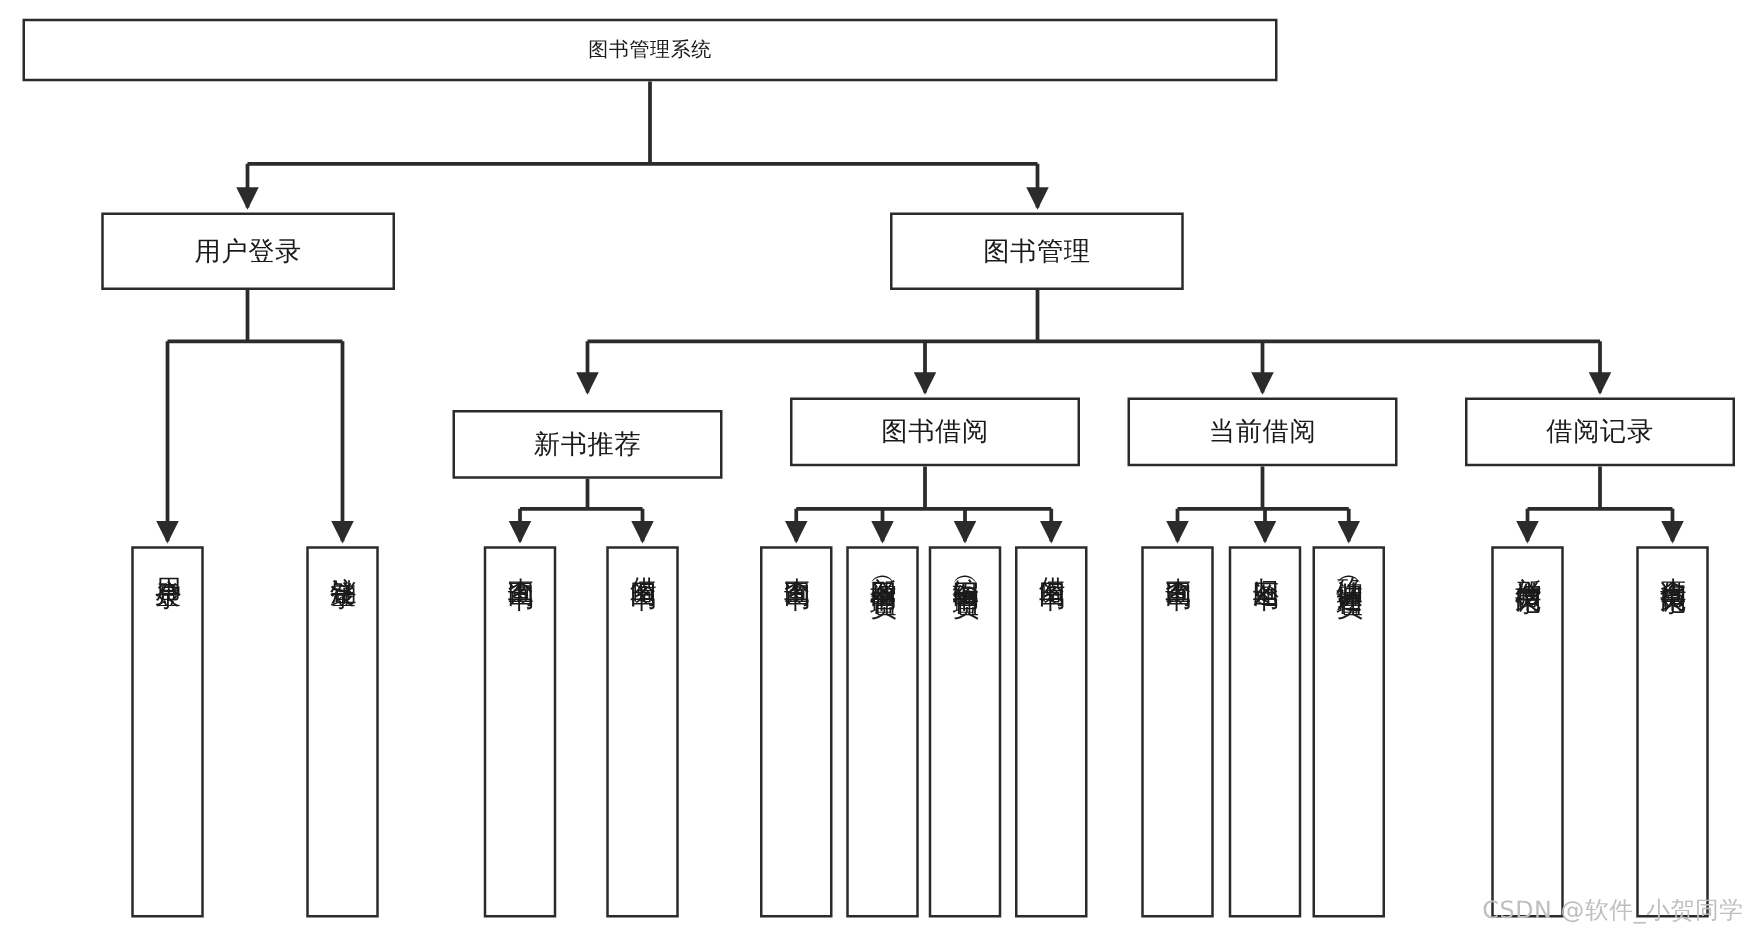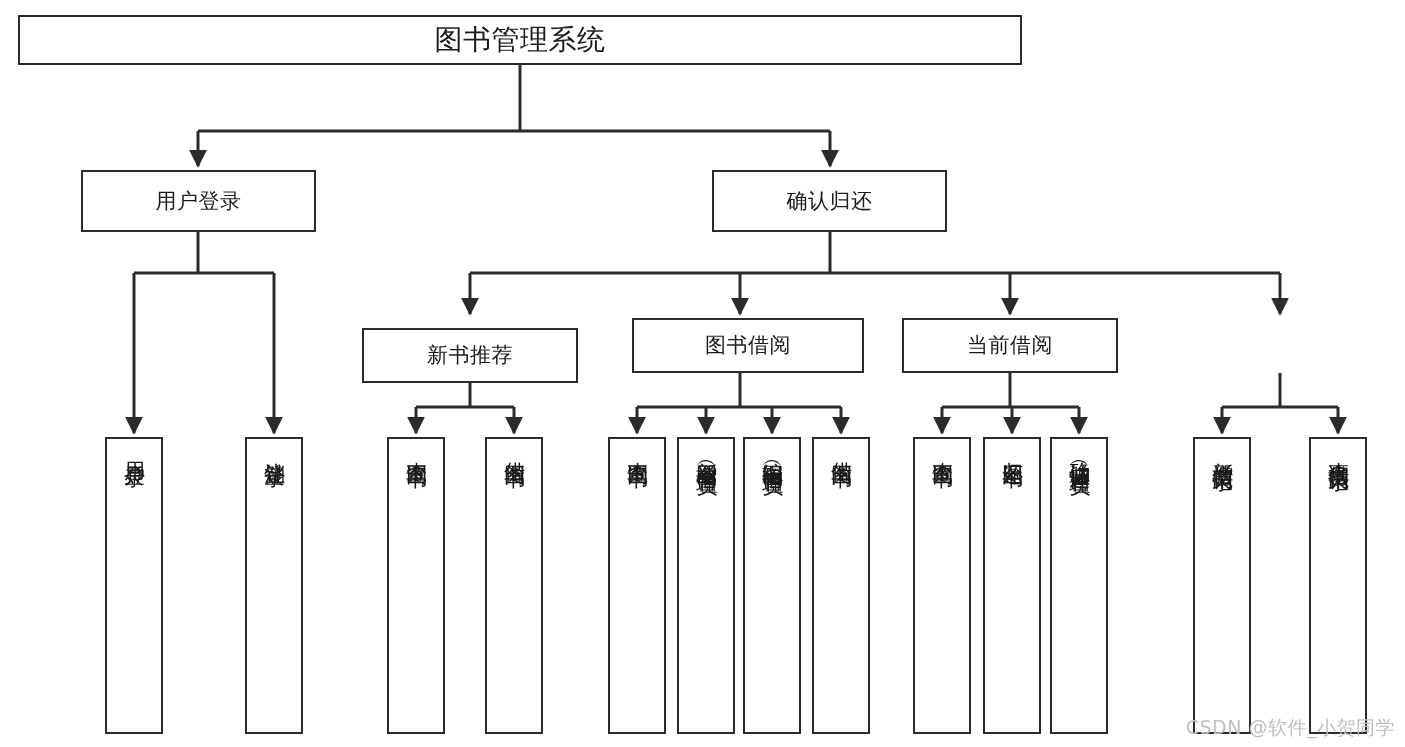--- a/index.html
+++ b/index.html
@@ -38,21 +38,21 @@
     display: block;
     text-align: center;
     line-height: 1.18;
     letter-spacing: 0.5px;
   }
   .node.horizontal .label {
     writing-mode: horizontal-tb;
     font-size: 21px;
   }
   .node.root .label {
-    font-size: 28px;
+    font-size: 16px;
   }
   .node.vertical {
     align-items: flex-start;
     justify-content: center;
     padding-top: 6px;
   }
   .node.vertical .label {
     writing-mode: vertical-rl;
     text-orientation: upright;
     font-size: 21px;
@@ -128,32 +128,35 @@
   </svg>
 
   <div class="node horizontal root" style="left:18px; top:15px; width:1004px; height:50px;">
     <span class="label">图书管理系统</span>
   </div>
 
   <div class="node horizontal" style="left:81px; top:170px; width:235px; height:62px;">
     <span class="label">用户登录</span>
   </div>
   <div class="node horizontal" style="left:712px; top:170px; width:235px; height:62px;">
-    <span class="label">确认归还</span>
+    <span class="label">图书管理</span>
   </div>
 
   <div class="node horizontal" style="left:362px; top:328px; width:216px; height:55px;">
     <span class="label">新书推荐</span>
   </div>
   <div class="node horizontal" style="left:632px; top:318px; width:232px; height:55px;">
     <span class="label">图书借阅</span>
   </div>
   <div class="node horizontal" style="left:902px; top:318px; width:216px; height:55px;">
     <span class="label">当前借阅</span>
   </div>
+  <div class="node horizontal" style="left:1172px; top:318px; width:216px; height:55px;">
+    <span class="label">借阅记录</span>
+  </div>
 
   <div class="node vertical" style="left:105px; top:437px; width:58px; height:297px;">
     <span class="label">用户登录</span>
   </div>
   <div class="node vertical" style="left:245px; top:437px; width:58px; height:297px;">
     <span class="label">注销登录</span>
   </div>
 
   <div class="node vertical" style="left:387px; top:437px; width:58px; height:297px;">
     <span class="label">查询图书</span>

